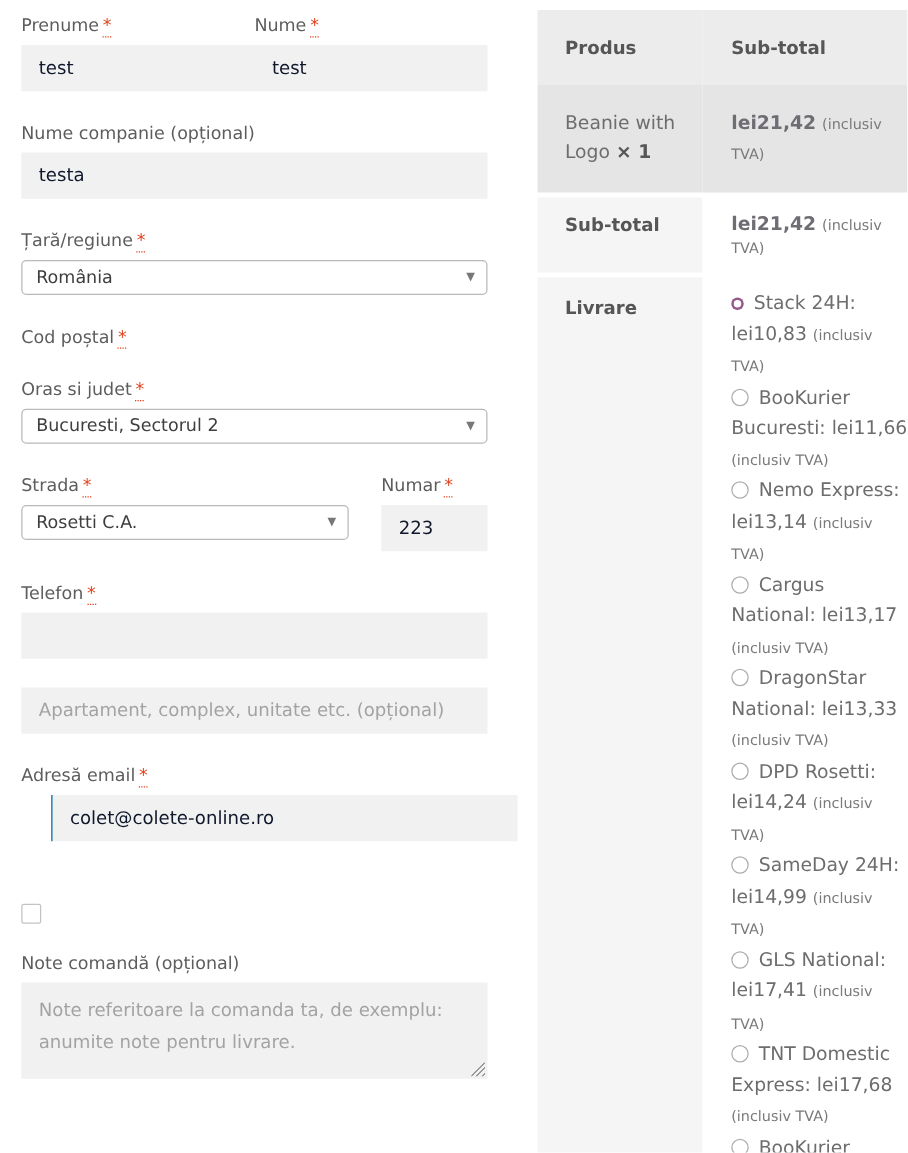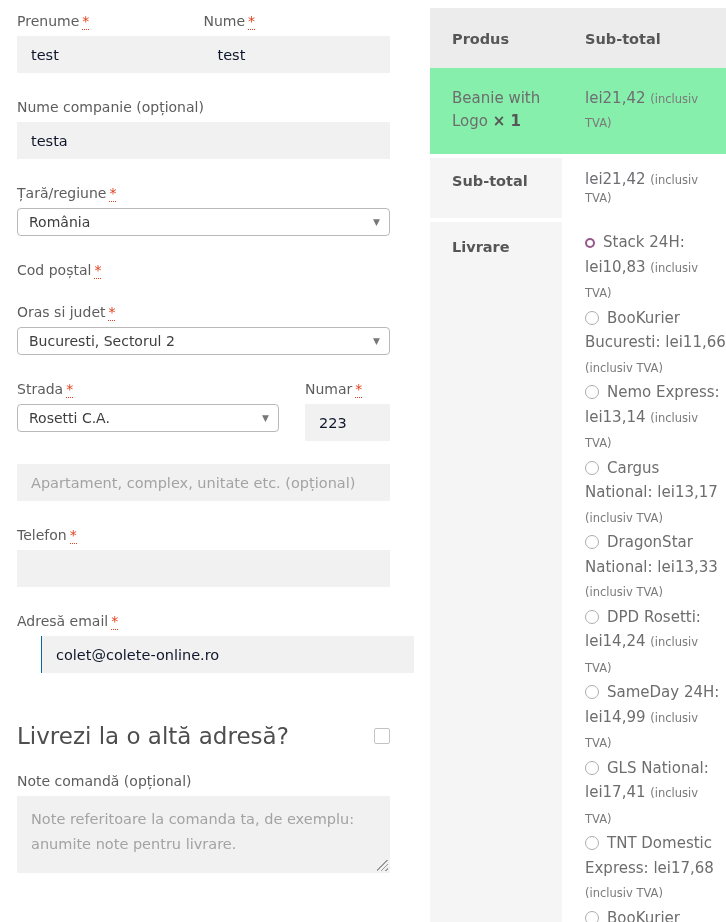--- a/index.html
+++ b/index.html
@@ -42,29 +42,29 @@
     background:linear-gradient(135deg, transparent 0 45%, #9a9a9a 45% 52%, transparent 52% 65%,
       #9a9a9a 65% 72%, transparent 72% 85%, #9a9a9a 85% 92%, transparent 92%); }
 
   
   .order-col { width:296px; margin-left:40px; padding-top:8px; flex:none; font-size:15px; color:#6d6d6d; }
   .o-row { display:flex; }
   .o-row .cl { width:132px; flex:none; padding:12px 10px 12px 22px; }
   .o-row .cr { flex:1; padding:12px 0 12px 23px; }
   .o-head .cl, .o-head .cr { background:#ececec; padding-top:23px; padding-bottom:21px; }
   .o-head .cl, .o-head .cr, .th-label { font-weight:700; color:#565656; font-size:14.5px; }
-  .o-product .cl, .o-product .cr { background:#86efac; padding-top:19px; padding-bottom:19px; line-height:23px; }
+  .o-product .cl, .o-product .cr { background:#e5e5e5; padding-top:19px; padding-bottom:19px; line-height:23px; }
   .o-product { margin-bottom:4px; }
   .o-sub { margin-bottom:4px; }
   .o-sub .cl, .o-ship .cl, .o-open .cl { background:#f5f5f5; line-height:23px; }
   .o-sub .cr, .o-ship .cr, .o-open .cr { background:#fff; }
   .o-ship { margin-bottom:4px; }
   .o-ship .cl { padding-top:14px; }
   .o-ship .cr { padding-top:8px; }
-  .amount { color:#6f6d73; }
+  .amount { color:#6f6d73;font-weight:bold; }
   .tax-note { font-size:11.5px; color:#7a7a7a; }
   .qty { color:#565656; }
   ul.ship-list { list-style:none; }
   ul.ship-list li { line-height:24.5px; margin:0; cursor:default; }
   .radio { display:inline-block; width:14px; height:14px; border-radius:50%;
     border:1px solid #adadad; background:#fff; margin-right:8px; vertical-align:-2px; }
   .radio.sel { width:6px; height:6px; border:3px solid #fff; background:#96588a;
     box-shadow:0 0 0 2px #96588a; margin:2px 10px 2px 2px; vertical-align:-1px; }
 </style>
 </head>
@@ -117,36 +117,35 @@
           <select><option>Rosetti C.A.</option></select>
           <span class="chevron">▼</span>
         </div>
       </div>
       <div class="form-field fld-numar">
         <label><span>Numar</span><span class="req">*</span></label>
         <input class="txt-input" type="text" value="223" style="">
       </div>
     </div>
 
-    <div class="form-field" style="margin-top:-3px;">
-      <input class="txt-input" type="text" placeholder="Apartament, complex, unitate etc. (opțional)" style="">
-    </div>
-
     <div class="form-field">
       <label><span>Telefon</span><span class="req">*</span></label>
       <input class="txt-input" type="text" value="" style="">
+    </div>
+
+    <div class="form-field" style="margin-top:-3px;">
+      <input class="txt-input" type="text" placeholder="Apartament, complex, unitate etc. (opțional)" style="">
     </div>
 
     <div class="form-field">
       <label><span>Adresă email</span><span class="req">*</span></label>
       <input class="txt-input email-input" type="text" value="colet@colete-online.ro" style="">
     </div>
 
     <div class="ship-head-row">
-      <h3>Livrezi la o altă adresă?</h3>
       <span class="cbox"></span>
     </div>
 
     <div class="form-field notes-field">
       <label><span>Note comandă (opțional)</span></label>
       <div class="notes-wrap">
         <textarea class="txt-area" placeholder="Note referitoare la comanda ta, de exemplu: anumite note pentru livrare." style=""></textarea>
         <span class="resize-handle"></span>
       </div>
     </div>

